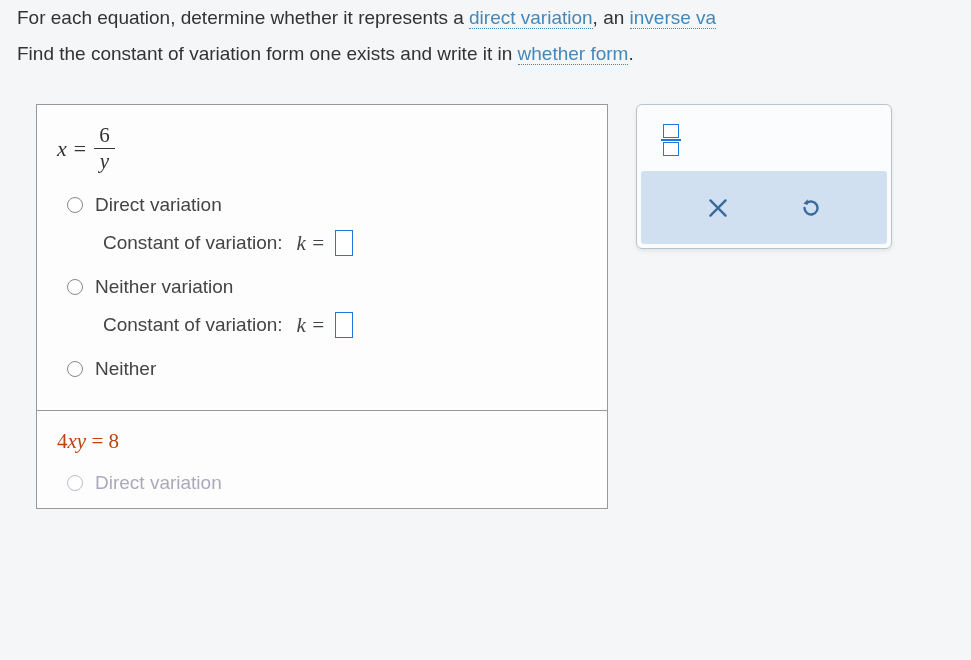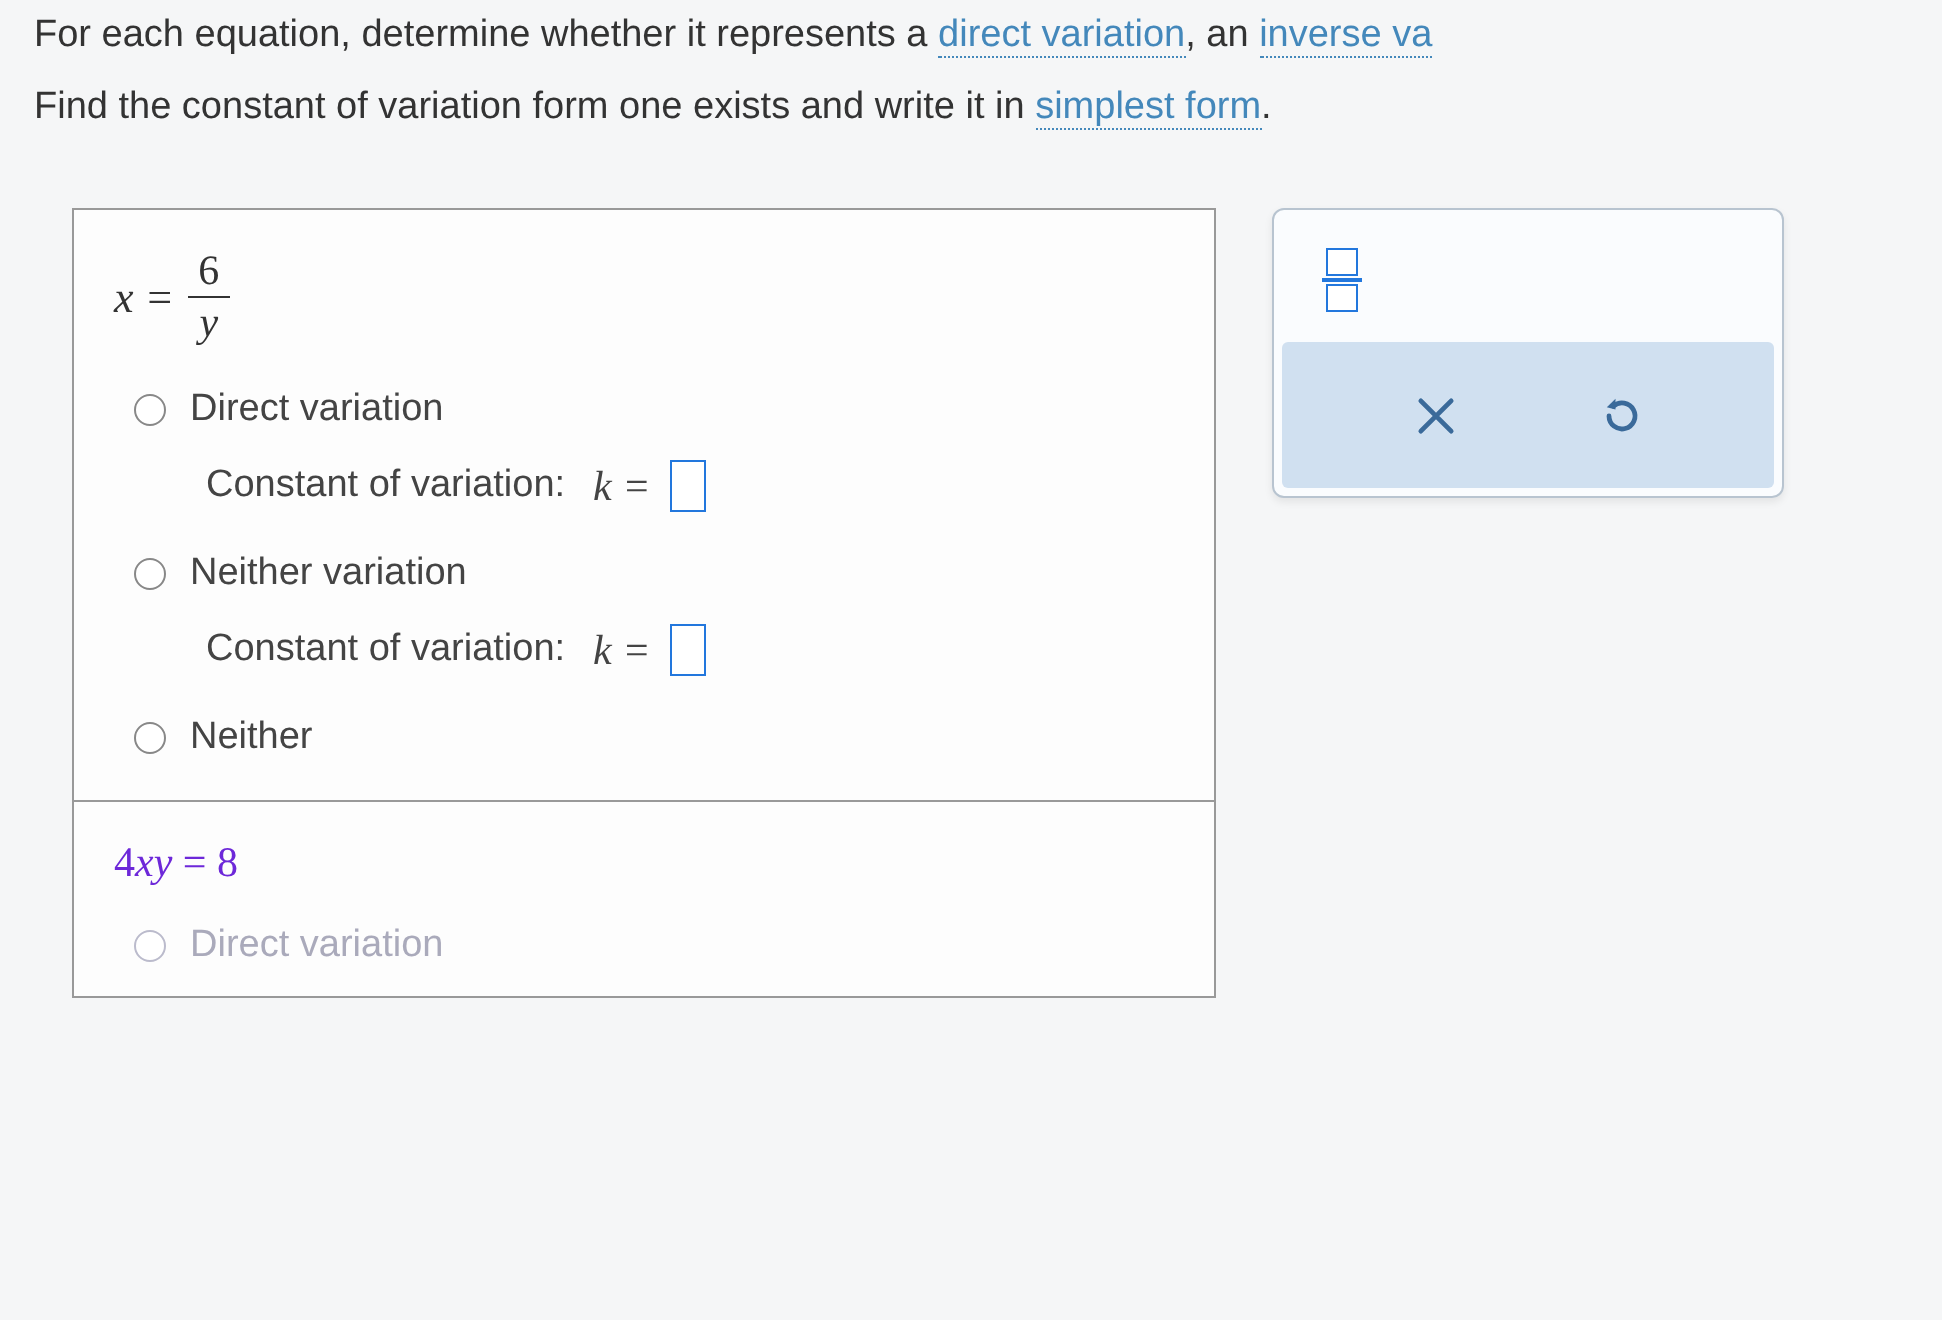--- a/index.html
+++ b/index.html
@@ -113,21 +113,21 @@
       background: #fff;
       cursor: text;
     }
     .second-problem {
       padding: 18px 20px 14px 20px;
     }
     .second-equation {
       font-family: "Times New Roman", serif;
       font-size: 21px;
       font-style: italic;
-      color: #6d28d9;
+      color: #c2410c;
       margin-bottom: 18px;
       padding-left: 0;
     }
     .second-equation .num-lit {
       font-style: normal;
     }
     .faded {
       color: #aab;
     }
     .tool-panel {
@@ -189,21 +189,21 @@
     }
   </style>
 </head>
 <body>
 
 <div class="instructions">
   <p>
     <span>For each equation, determine whether it represents a </span><span class="link">direct variation</span><span>, an </span><span class="link">inverse va</span>
   </p>
   <p>
-    <span>Find the constant of variation form one exists and write it in </span><span class="link">simplest form</span><span>.</span>
+    <span>Find the constant of variation form one exists and write it in </span><span class="link">whether form</span><span>.</span>
   </p>
 </div>
 
 <div class="content-area">
   <div class="question-box">
 
     <div class="problem-section">
 
       <div class="equation-row">
         <span class="equation-lhs">x =</span>
@@ -228,21 +228,21 @@
         <div class="radio"></div>
         <span class="option-label">Neither variation</span>
       </div>
 
       <div class="constant-row">
         <span>Constant of variation:</span>
         <span class="k-eq">k =</span>
         <div class="answer-box"></div>
       </div>
 
-      <div class="option-row" style="margin-bottom:6px;">
+      <div class="option-row" style="margin-bottom:16px;">
         <div class="radio"></div>
         <span class="option-label">Neither</span>
       </div>
 
     </div>
 
     <div class="second-problem">
       <div class="second-equation">
         <span class="num-lit">4</span><span>xy</span> <span class="num-lit">= 8</span>
       </div>

